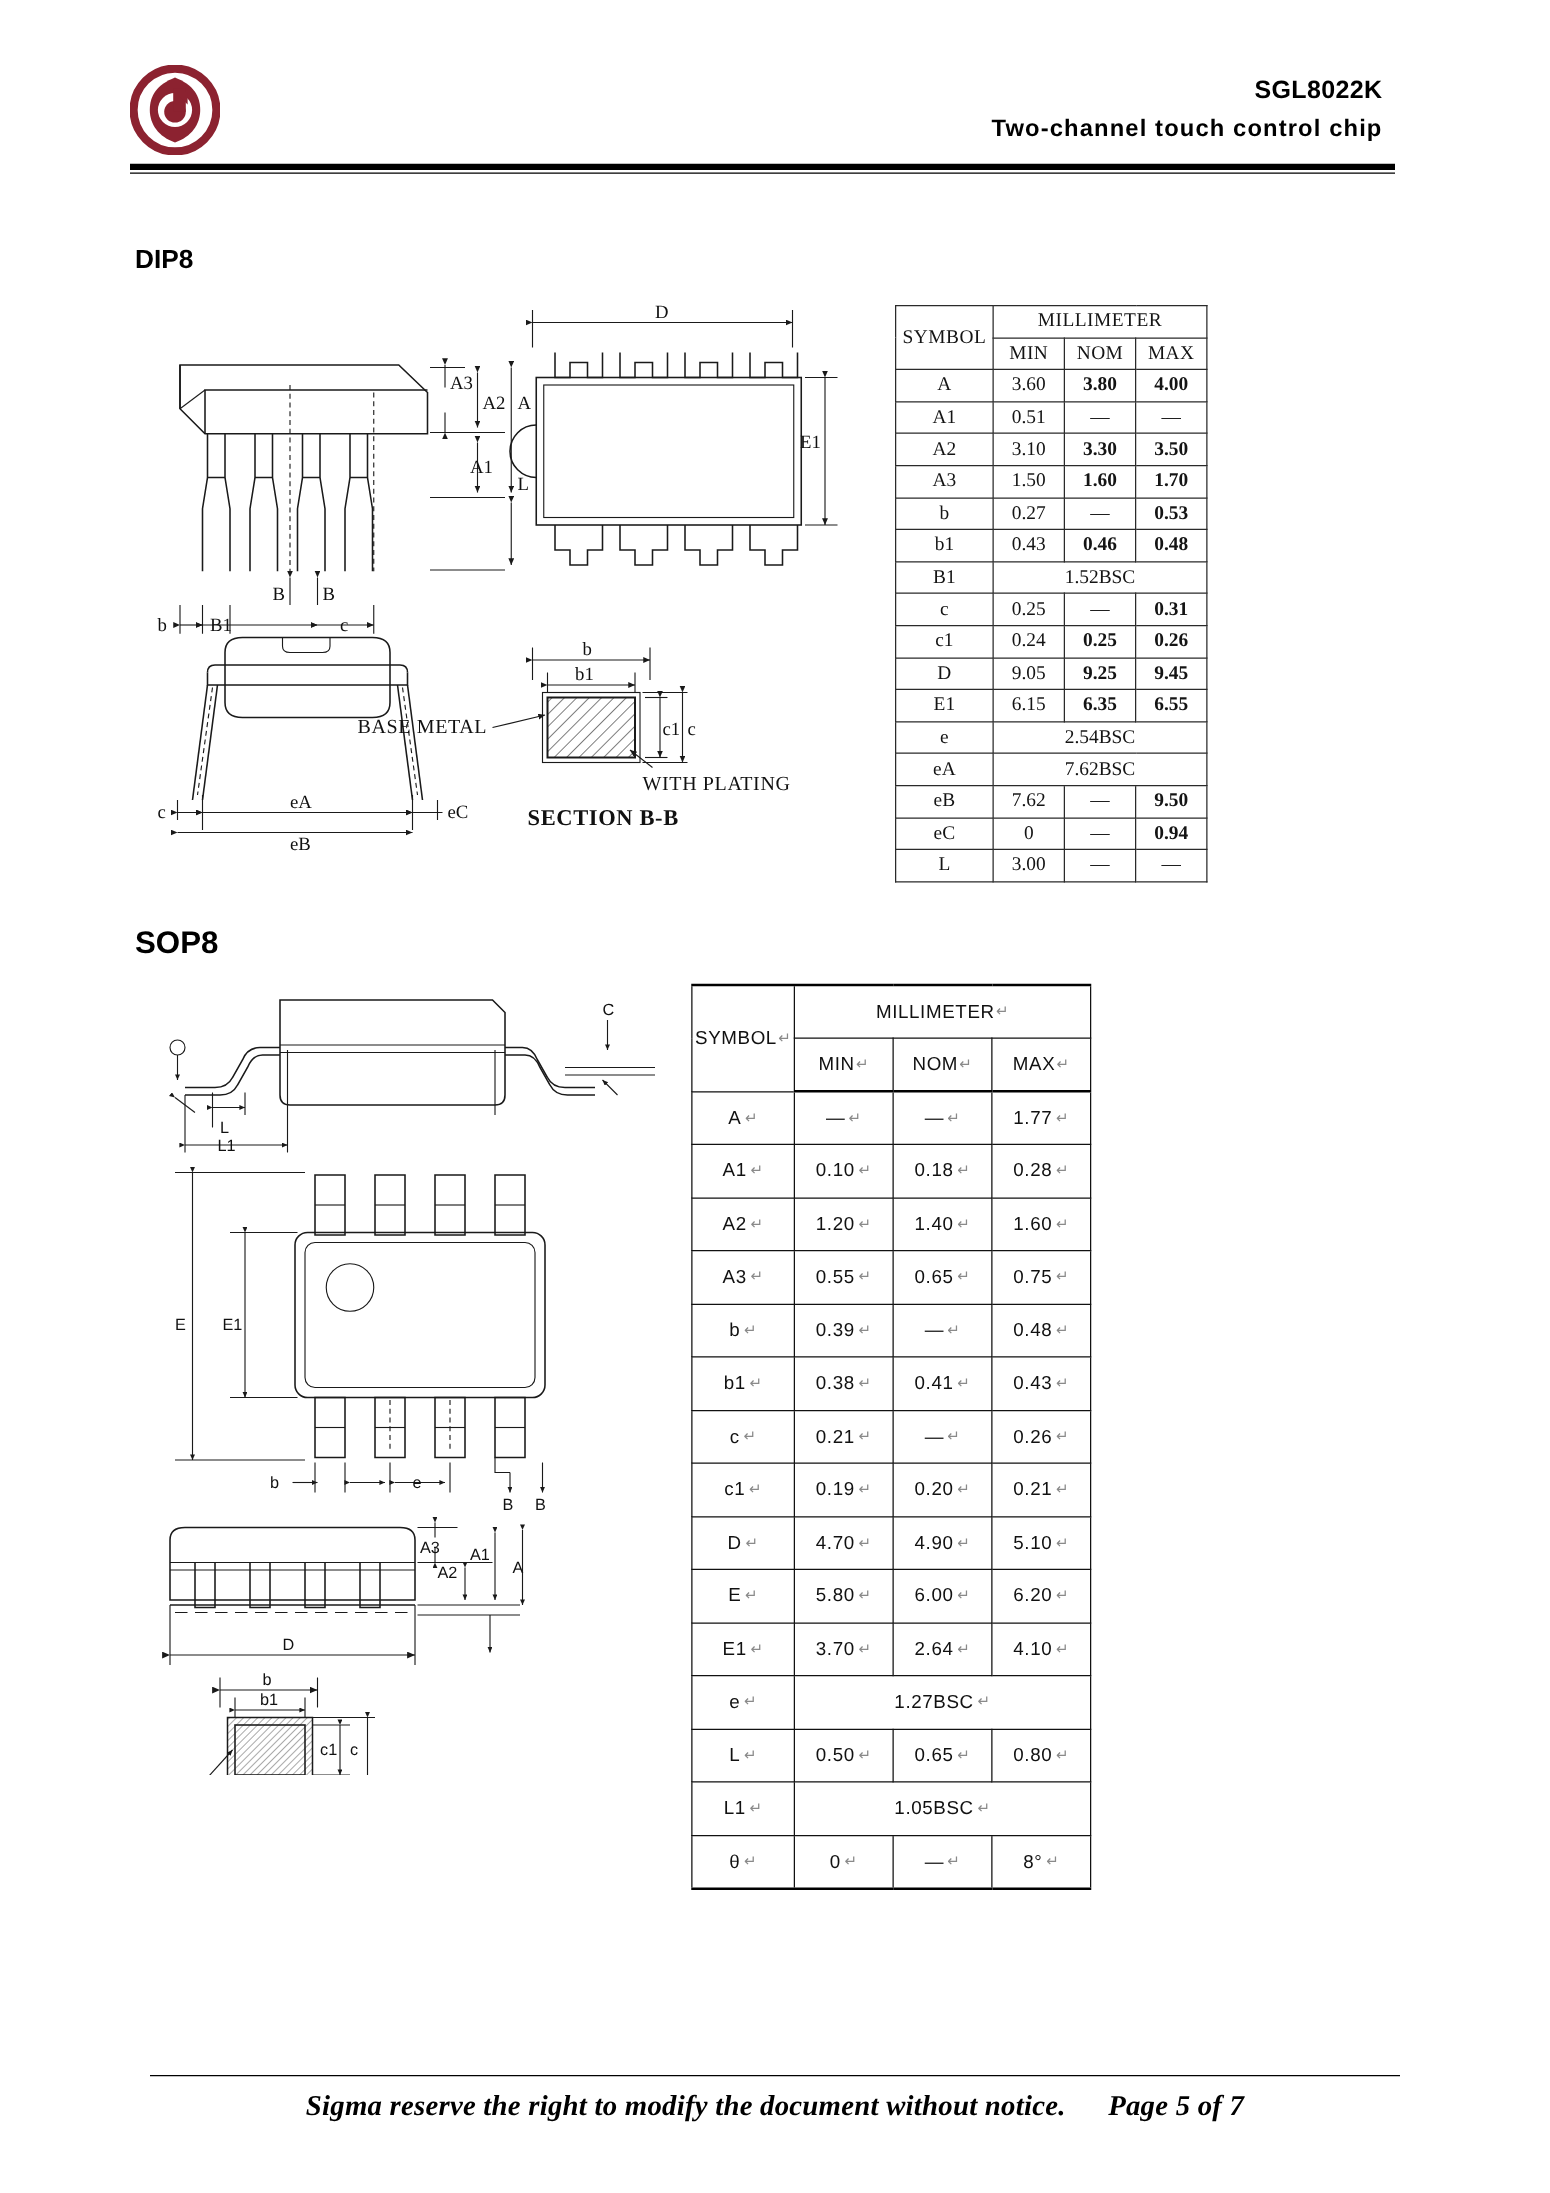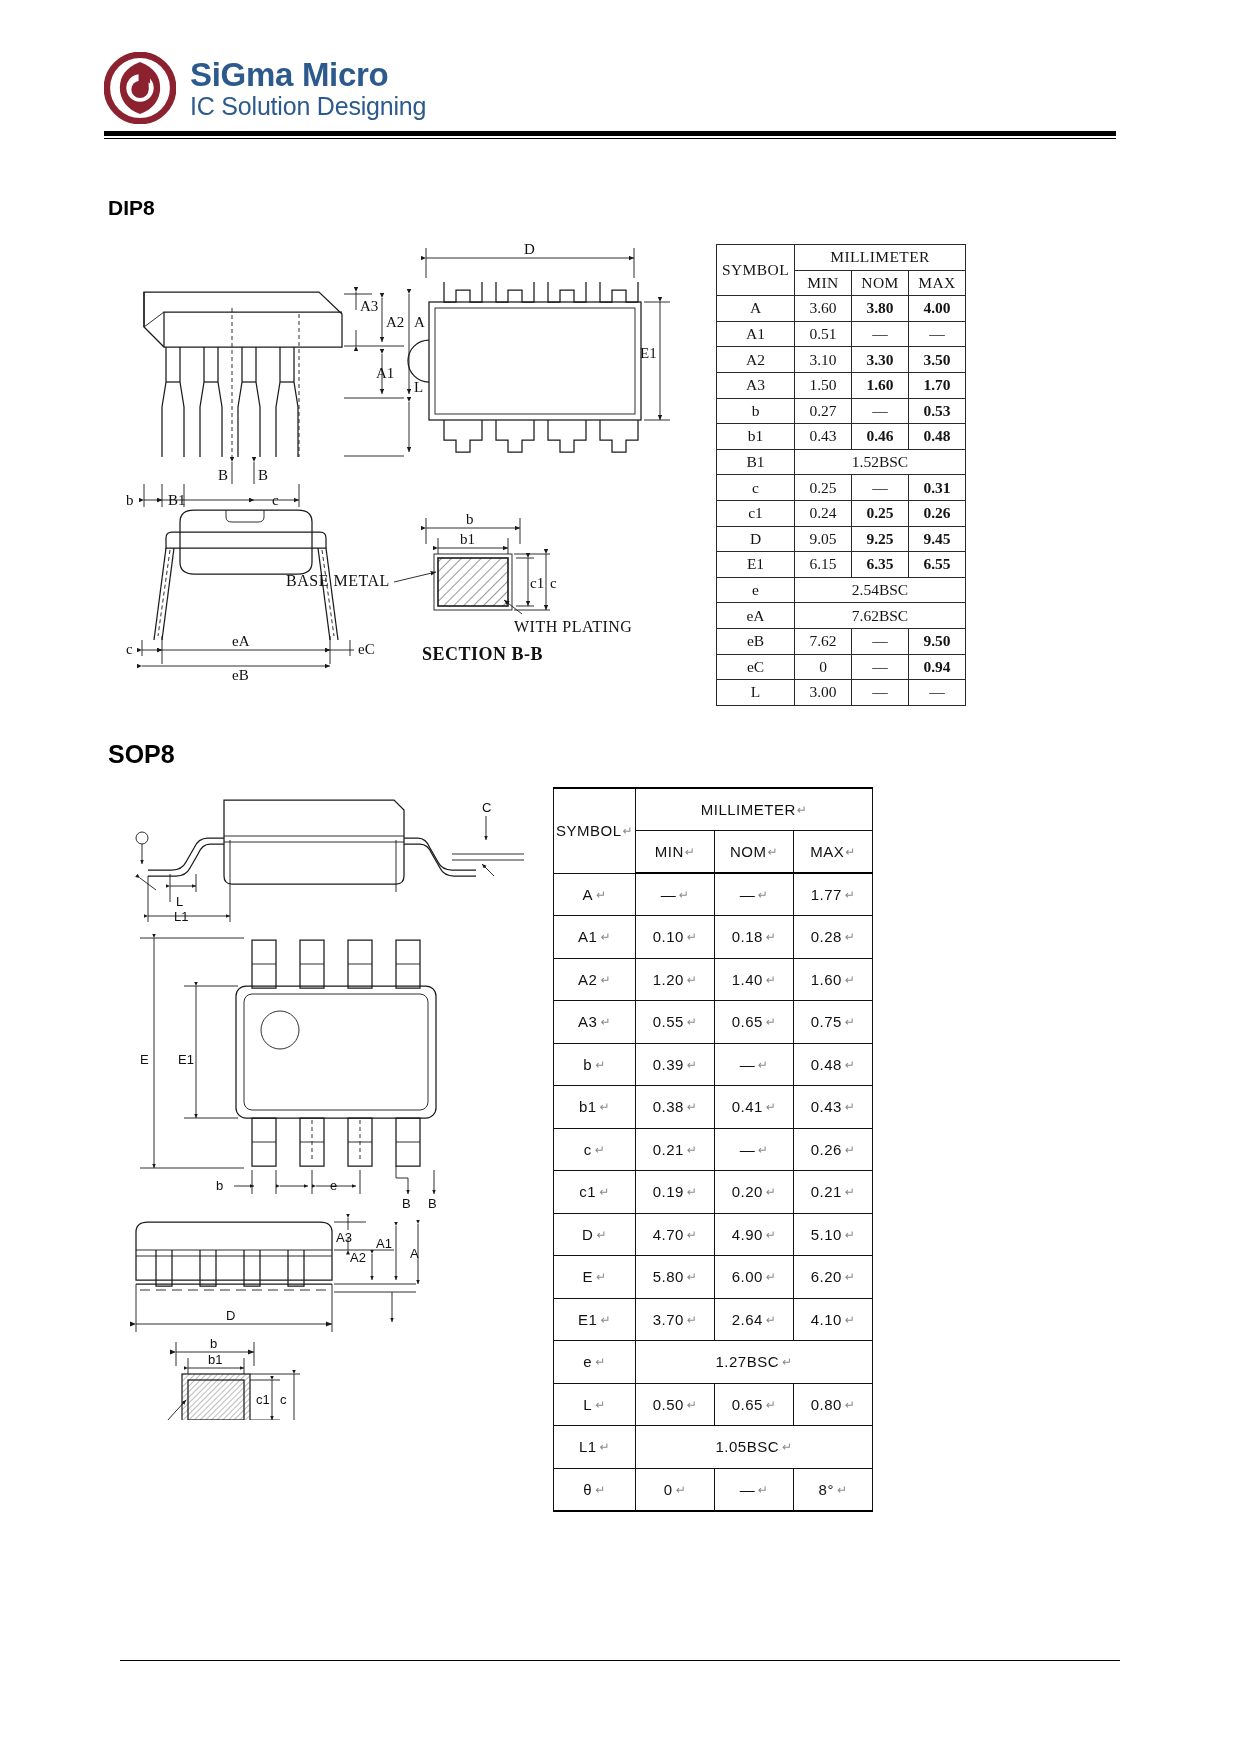--- a/index.html
+++ b/index.html
@@ -122,24 +122,24 @@
     <div class="brand">
       <svg class="logo-mark" viewBox="0 0 100 100">
         <circle cx="50" cy="50" r="46" fill="none" stroke="#8c2230" stroke-width="9"></circle>
         <path d="M50 12 A38 38 0 0 1 50 88 A38 38 0 0 1 50 12 Z" fill="none"></path>
         <path d="M50 14 C 30 22, 22 34, 22 50 C 22 66, 32 80, 50 86 C 68 80, 78 66, 78 50 C 78 34, 70 22, 50 14 Z" fill="#8c2230"></path>
         <circle cx="50" cy="50" r="19" fill="#ffffff"></circle>
         <circle cx="50" cy="52" r="12" fill="#8c2230"></circle>
         <rect x="48" y="26" width="14" height="26" fill="#8c2230"></rect>
         <path d="M50 30 L64 30 L64 44 Z" fill="#8c2230"></path>
       </svg>
-      <div class="brand-text">
-        <span class="brand-1">SiGma Micro</span>
-        <span class="brand-2">IC Solution Designing</span>
-      </div>
+    </div>
+    <div class="hdr-right">
+      <div class="hdr-part">SGL8022K</div>
+      <div class="hdr-desc">Two-channel  touch  control  chip</div>
     </div>
   </div>
   <div class="header-rule"></div>
 
   <div class="sub-dip">DIP8</div>
   <div class="sub-sop">SOP8</div>
 
   <div class="dip-draw">
     <svg width="600" height="450" viewBox="0 0 600 450">
       <defs>
@@ -660,14 +660,17 @@
         <tr>
           <td class="s-col outer-bottom"><span>θ</span><span class="pm">↵</span></td>
           <td class="n-col outer-bottom"><span>0</span><span class="pm">↵</span></td>
           <td class="n-col outer-bottom"><span class="dashval">—</span><span class="pm">↵</span></td>
           <td class="n-col outer-bottom"><span>8°</span><span class="pm">↵</span></td>
         </tr>
       </tbody>
   </table>
 
   <div class="footer-rule"></div>
+  <div class="footer-txt">
+    <span>Sigma reserve the right to modify the document without notice.</span><span class="pg">Page 5 of 7</span>
+  </div>
 
 </div>
 
 </body></html>

